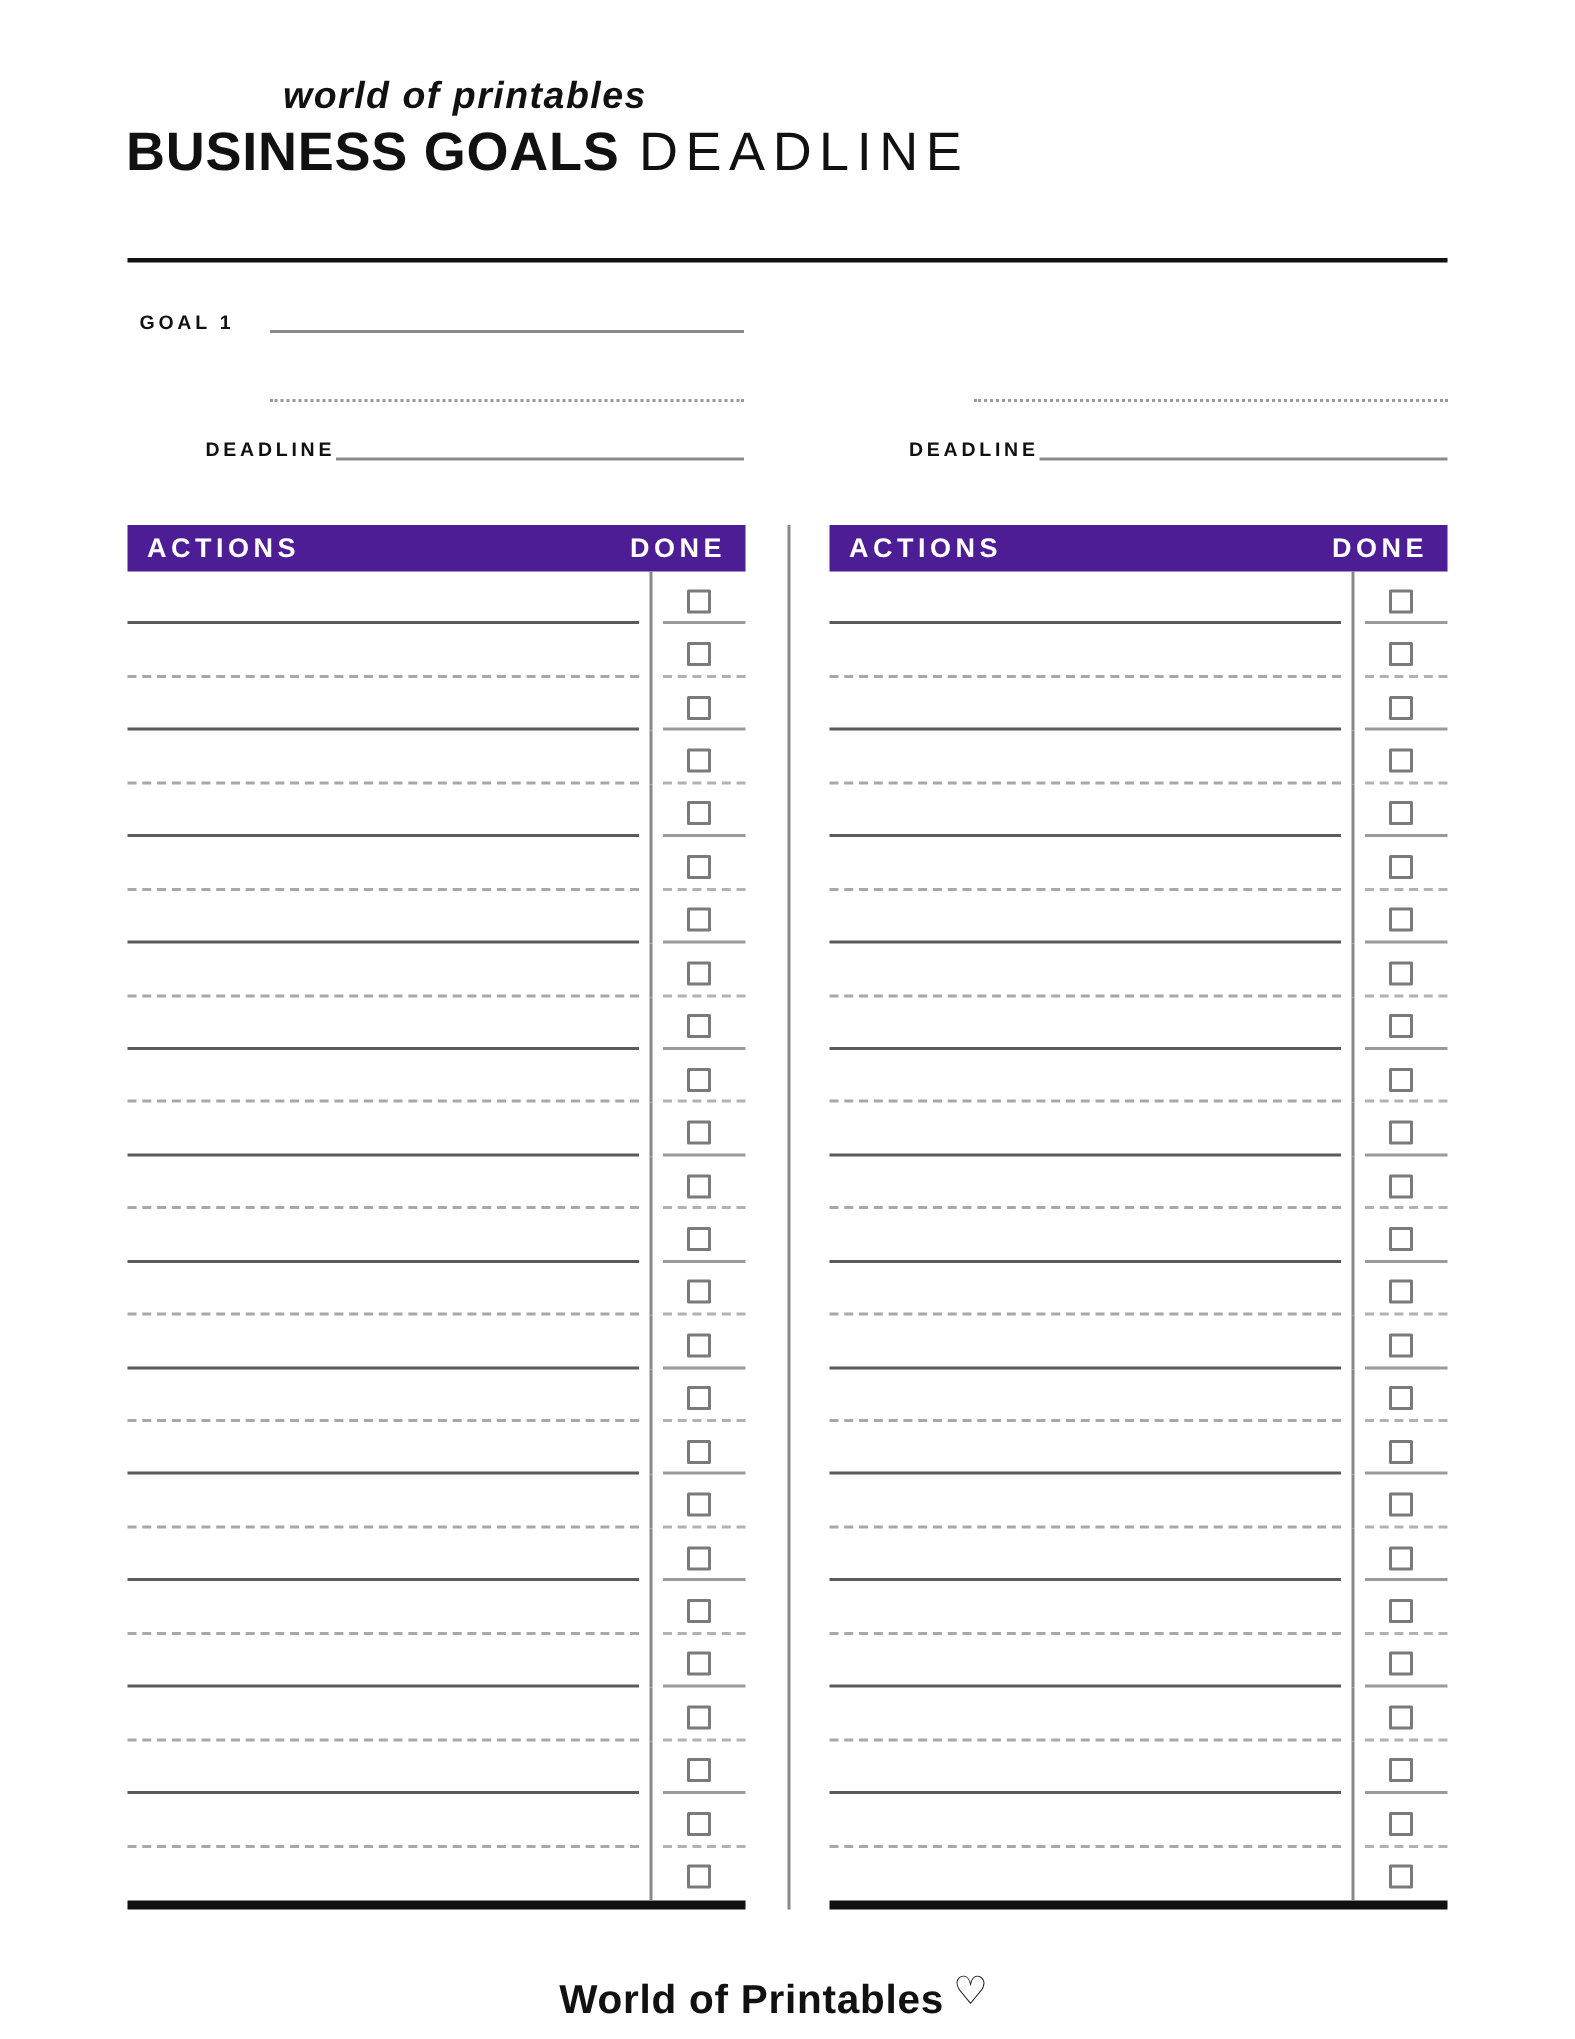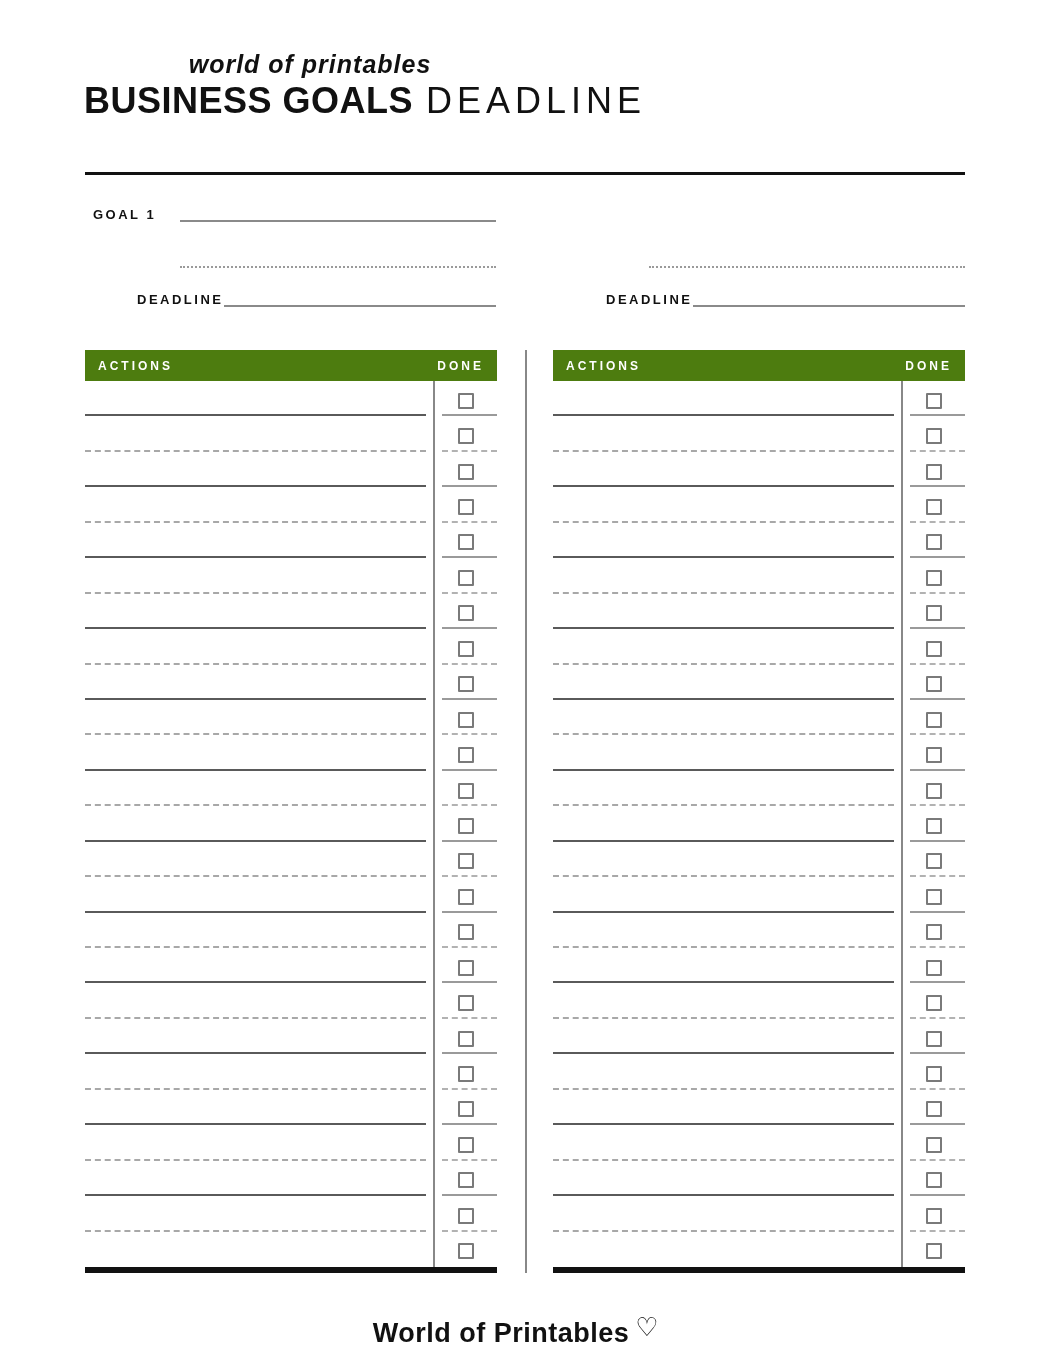--- a/index.html
+++ b/index.html
@@ -89,27 +89,27 @@
     display: flex;
   }
   .goal-table { width: 412px; display: flex; flex-direction: column; }
   .center-divider {
     width: 2px;
     margin-left: 28px; margin-right: 26px;
     background: #888;
   }
   .thead {
     height: 31px;
-    background: #4d7c0f;
+    background: #4c1d95;
     color: #fff;
     display: flex;
     align-items: center;
     justify-content: space-between;
     padding: 0 13px;
-    font-size: 12px;
+    font-size: 18px;
     font-weight: bold;
     letter-spacing: 3px;
     flex: none;
   }
   .tbody {
     flex: 1;
     display: flex;
     flex-direction: column;
     border-bottom: 6px solid #111;
     min-height: 0;

